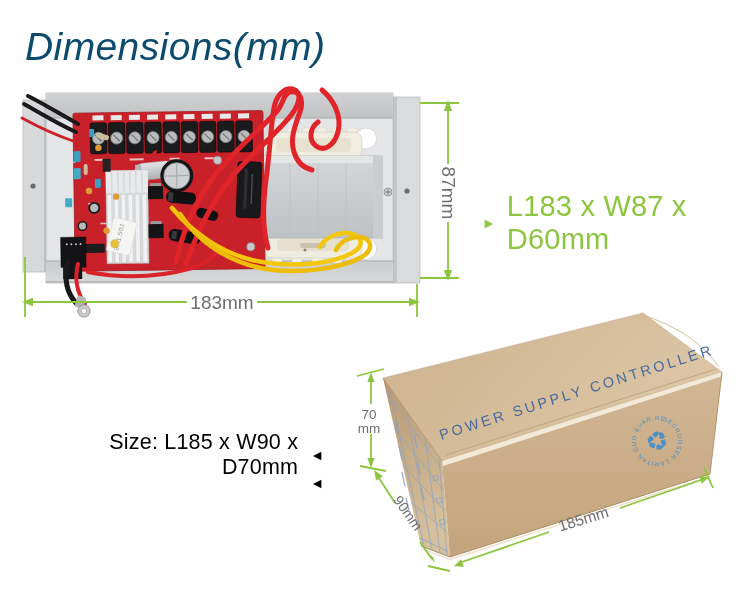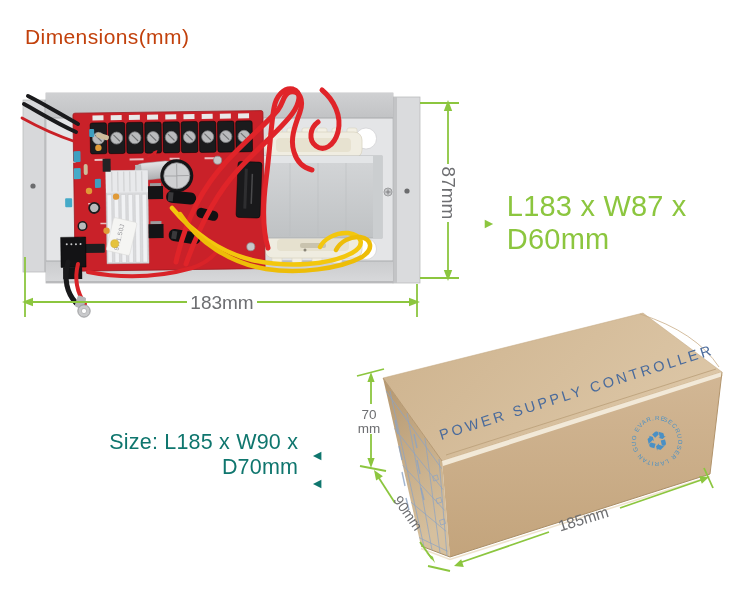--- a/index.html
+++ b/index.html
@@ -1,25 +1,25 @@
 <!DOCTYPE html>
 <html><head>
 <meta charset="utf-8">
 <style>
   html,body{margin:0;padding:0;background:#ffffff;}
   #canvas{position:relative;width:750px;height:600px;background:#ffffff;overflow:hidden;
           font-family:"Liberation Sans",sans-serif;}
   #scene{position:absolute;left:0;top:0;}
-  .page-title{position:absolute;left:25px;top:25px;font-size:21px;letter-spacing:.4px;
-              color:#c2410c;font-weight:400;}
+  .page-title{position:absolute;left:25px;top:25px;font-size:39px;letter-spacing:.4px;
+              color:#0c4a6e;font-weight:400;font-style:italic;}
   .callout-right{position:absolute;left:482px;top:190px;display:flex;align-items:center;
                  color:#8cc63f;}
   .callout-right .arr{font-size:14px;margin-right:11px;line-height:1;}
   .callout-right .txt{font-size:29px;letter-spacing:.2px;}
-  .callout-left{position:absolute;left:60px;top:441px;width:264px;text-align:right;color:#0f766e;}
+  .callout-left{position:absolute;left:60px;top:441px;width:264px;text-align:right;color:#000000;}
   .callout-left .row{display:flex;justify-content:flex-end;align-items:center;height:28px;}
   .callout-left .txt{font-size:21.5px;letter-spacing:.2px;}
   .callout-left .arr{font-size:14px;margin-left:12px;line-height:1;}
   text{font-family:"Liberation Sans",sans-serif;}
   .dimtxt{fill:#6d6e71;}
   .grn{stroke:#8cc63f;stroke-width:1.8;fill:none;}
   .grnf{fill:#8cc63f;stroke:none;}
   .bluegrid{stroke:#8ba3c4;stroke-width:.8;fill:none;opacity:.9;}
 </style>
 </head>

